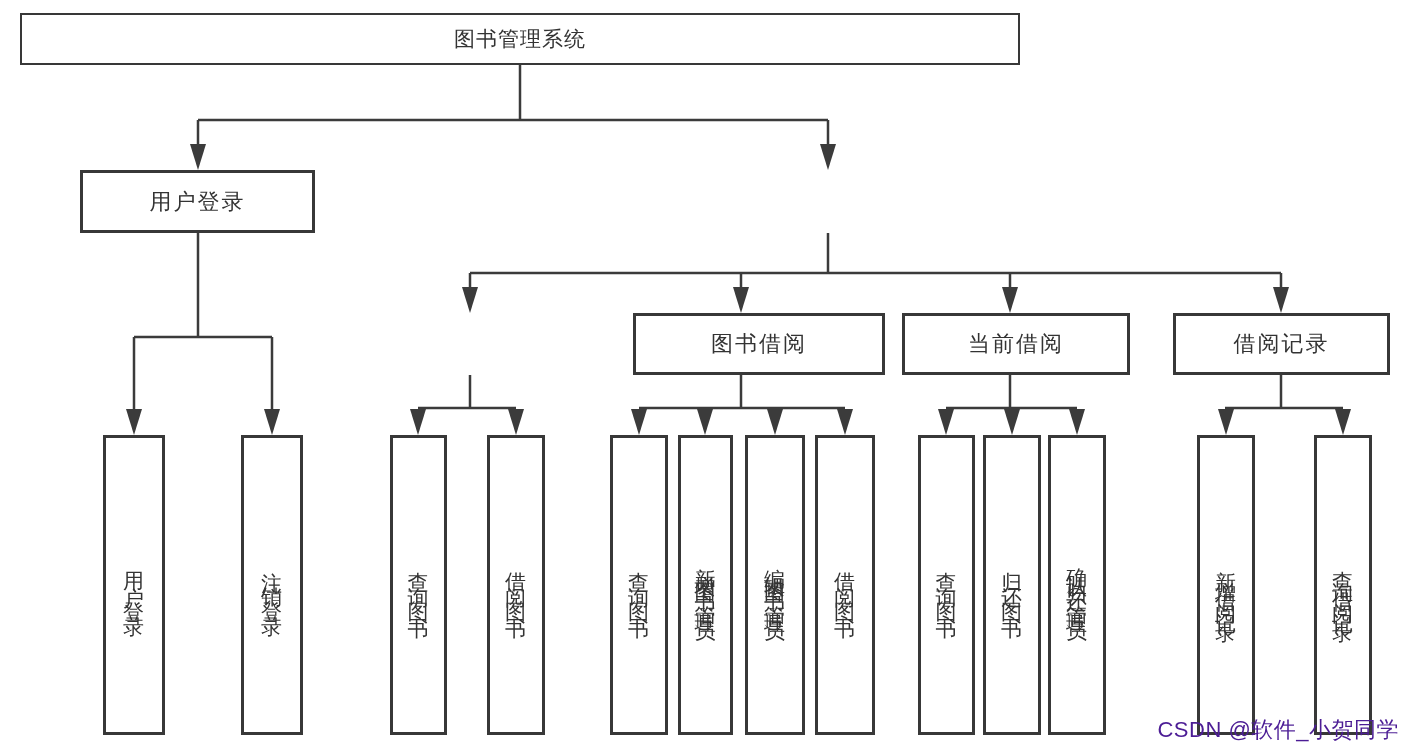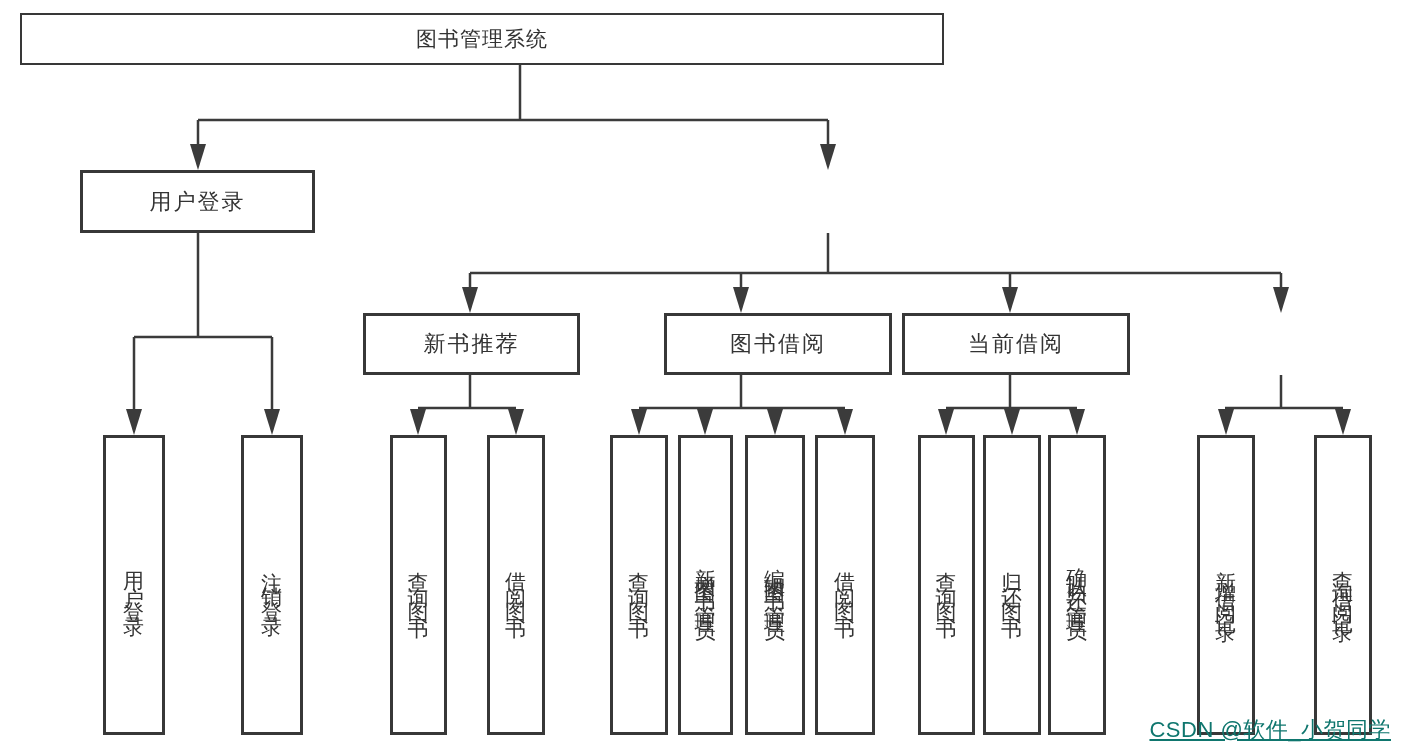--- a/index.html
+++ b/index.html
@@ -29,27 +29,26 @@
     text-orientation:mixed;
     font-size:21px;
     color:#333333;
     line-height:1;
   }
   .v4{letter-spacing:0.72em;}
   .v6{letter-spacing:0.5em;}
   .v9{letter-spacing:0.36em;}
   .watermark{
     position:absolute;
-    right:14px;bottom:2px;
+    right:6px;bottom:2px;
     font-size:22px;
-    color:#0f766e;
+    color:#4c1d95;
     z-index:5;
     letter-spacing:0.5px;
     white-space:nowrap;
-    text-decoration:underline;
   }
 </style>
 </head>
 <body>
 
 <div id="canvas">
 
   <svg id="wires" viewBox="0 0 1405 747">
     <g stroke="#3b3b3b" stroke-width="2.5" fill="none">
       <path d="M520 65 L520 120"></path>
@@ -91,27 +90,27 @@
       <polygon points="767,409 783,409 775,435"></polygon>
       <polygon points="837,409 853,409 845,435"></polygon>
       <polygon points="938,409 954,409 946,435"></polygon>
       <polygon points="1004,409 1020,409 1012,435"></polygon>
       <polygon points="1069,409 1085,409 1077,435"></polygon>
       <polygon points="1218,409 1234,409 1226,435"></polygon>
       <polygon points="1335,409 1351,409 1343,435"></polygon>
     </g>
   </svg>
 
-  <div class="box root" style="left:20px;top:13px;width:924px;height:52px;">图书管理系统</div>
+  <div class="box root" style="left:20px;top:13px;width:1000px;height:52px;">图书管理系统</div>
 
   <div class="box lvl" style="left:80px;top:170px;width:235px;height:63px;">用户登录</div>
 
-  <div class="box lvl" style="left:363px;top:313px;width:217px;height:62px;">新书推荐</div>
-  <div class="box lvl" style="left:664px;top:313px;width:228px;height:62px;">图书借阅</div>
+  <div class="box lvl" style="left:633px;top:313px;width:252px;height:62px;">图书借阅</div>
   <div class="box lvl" style="left:902px;top:313px;width:228px;height:62px;">当前借阅</div>
+  <div class="box lvl" style="left:1173px;top:313px;width:217px;height:62px;">借阅记录</div>
 
   <div class="box leaf" style="left:103px;top:435px;width:62px;height:300px;">
     <span class="vtext v4">用户登录</span>
   </div>
   <div class="box leaf" style="left:241px;top:435px;width:62px;height:300px;">
     <span class="vtext v4">注销登录</span>
   </div>
 
   <div class="box leaf" style="left:390px;top:435px;width:57px;height:300px;">
     <span class="vtext v4">查询图书</span>

